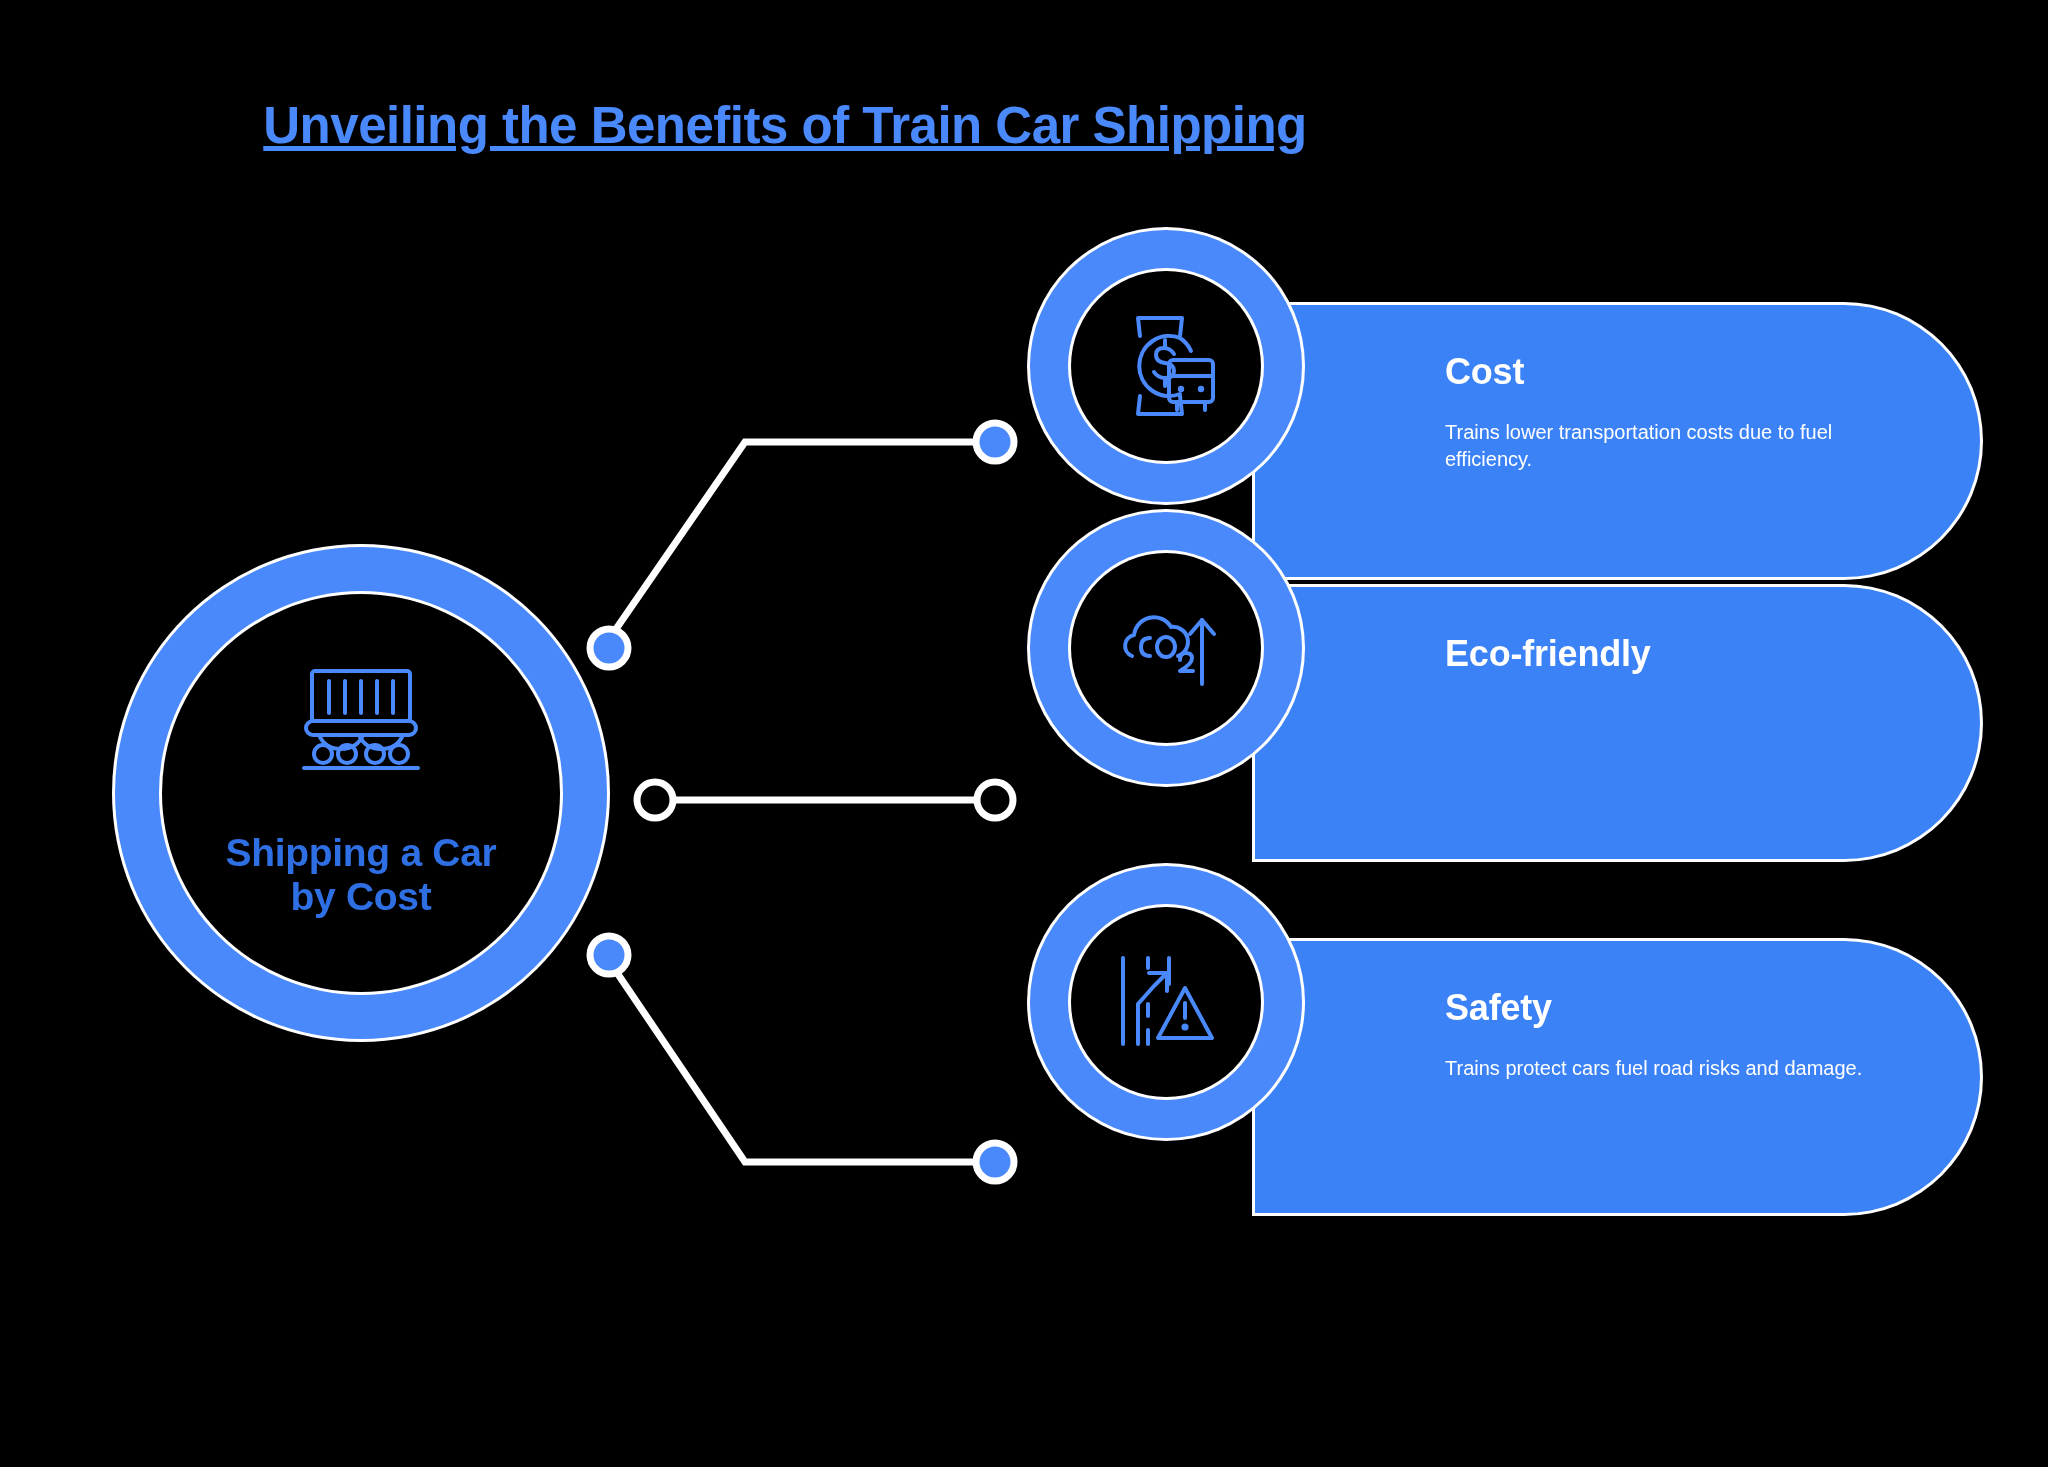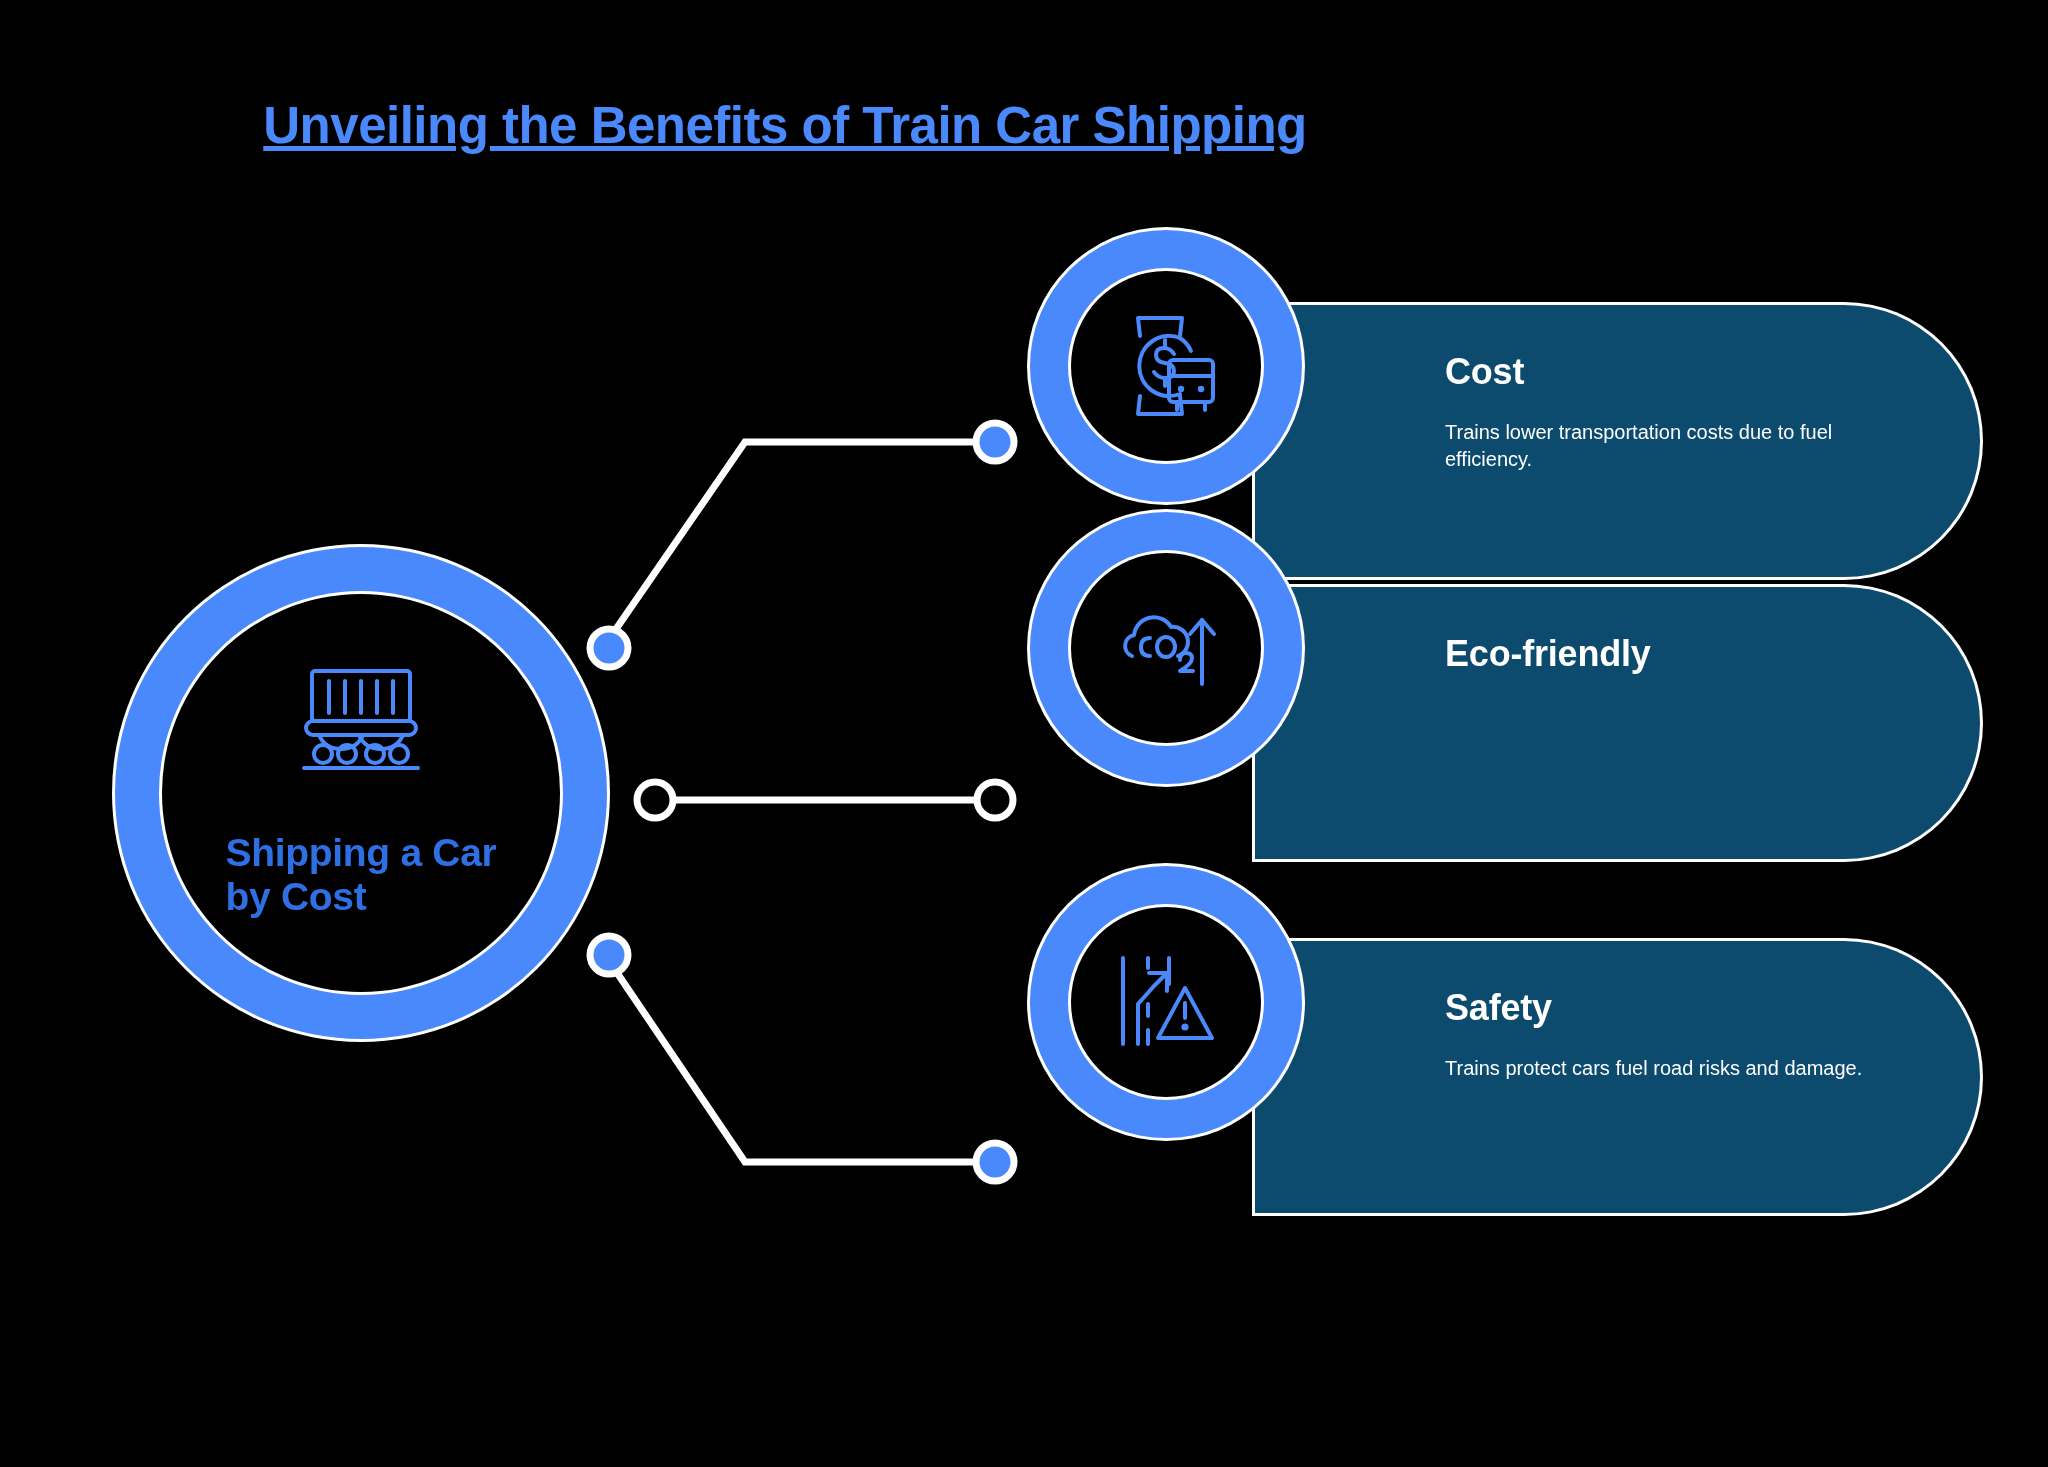--- a/index.html
+++ b/index.html
@@ -32,33 +32,33 @@
   .hub-inner {
     position:absolute; left:47px; top:47px;
     width:398px; height:398px; border-radius:50%;
     background:#000; box-shadow:0 0 0 3px #ffffff;
     display:flex; flex-direction:column;
     align-items:center; justify-content:center;
   }
   .hub-icon { width:136px; height:106px; margin-bottom:46px; }
   .hub-label {
     color:#2F6FE4; font-size:39px; font-weight:bold;
-    line-height:1.12; text-align:left; letter-spacing:-0.3px;margin-top:12px;
+    line-height:1.12; text-align:center; letter-spacing:-0.3px;margin-top:12px;
   }
 
   
   .row { position:absolute; left:1030px; }
   .row-1 { top:230px; }
   .row-2 { top:512px; }
   .row-3 { top:866px; }
 
   .card {
     position:absolute; left:225px; top:75px;
     width:725px; height:272px;
-    background:#0c4a6e;
+    background:#3b82f6;
     border-radius:0 136px 136px 0;
     box-shadow:0 0 0 3px #ffffff;
     padding:46px 0 16px 190px;
   }
   .card-title {
     color:#ffffff; font-size:36px; font-weight:bold;
     letter-spacing:-0.2px; margin-bottom:26px;
   }
   .card-desc {
     color:#ffffff; font-size:20px; line-height:1.36;

